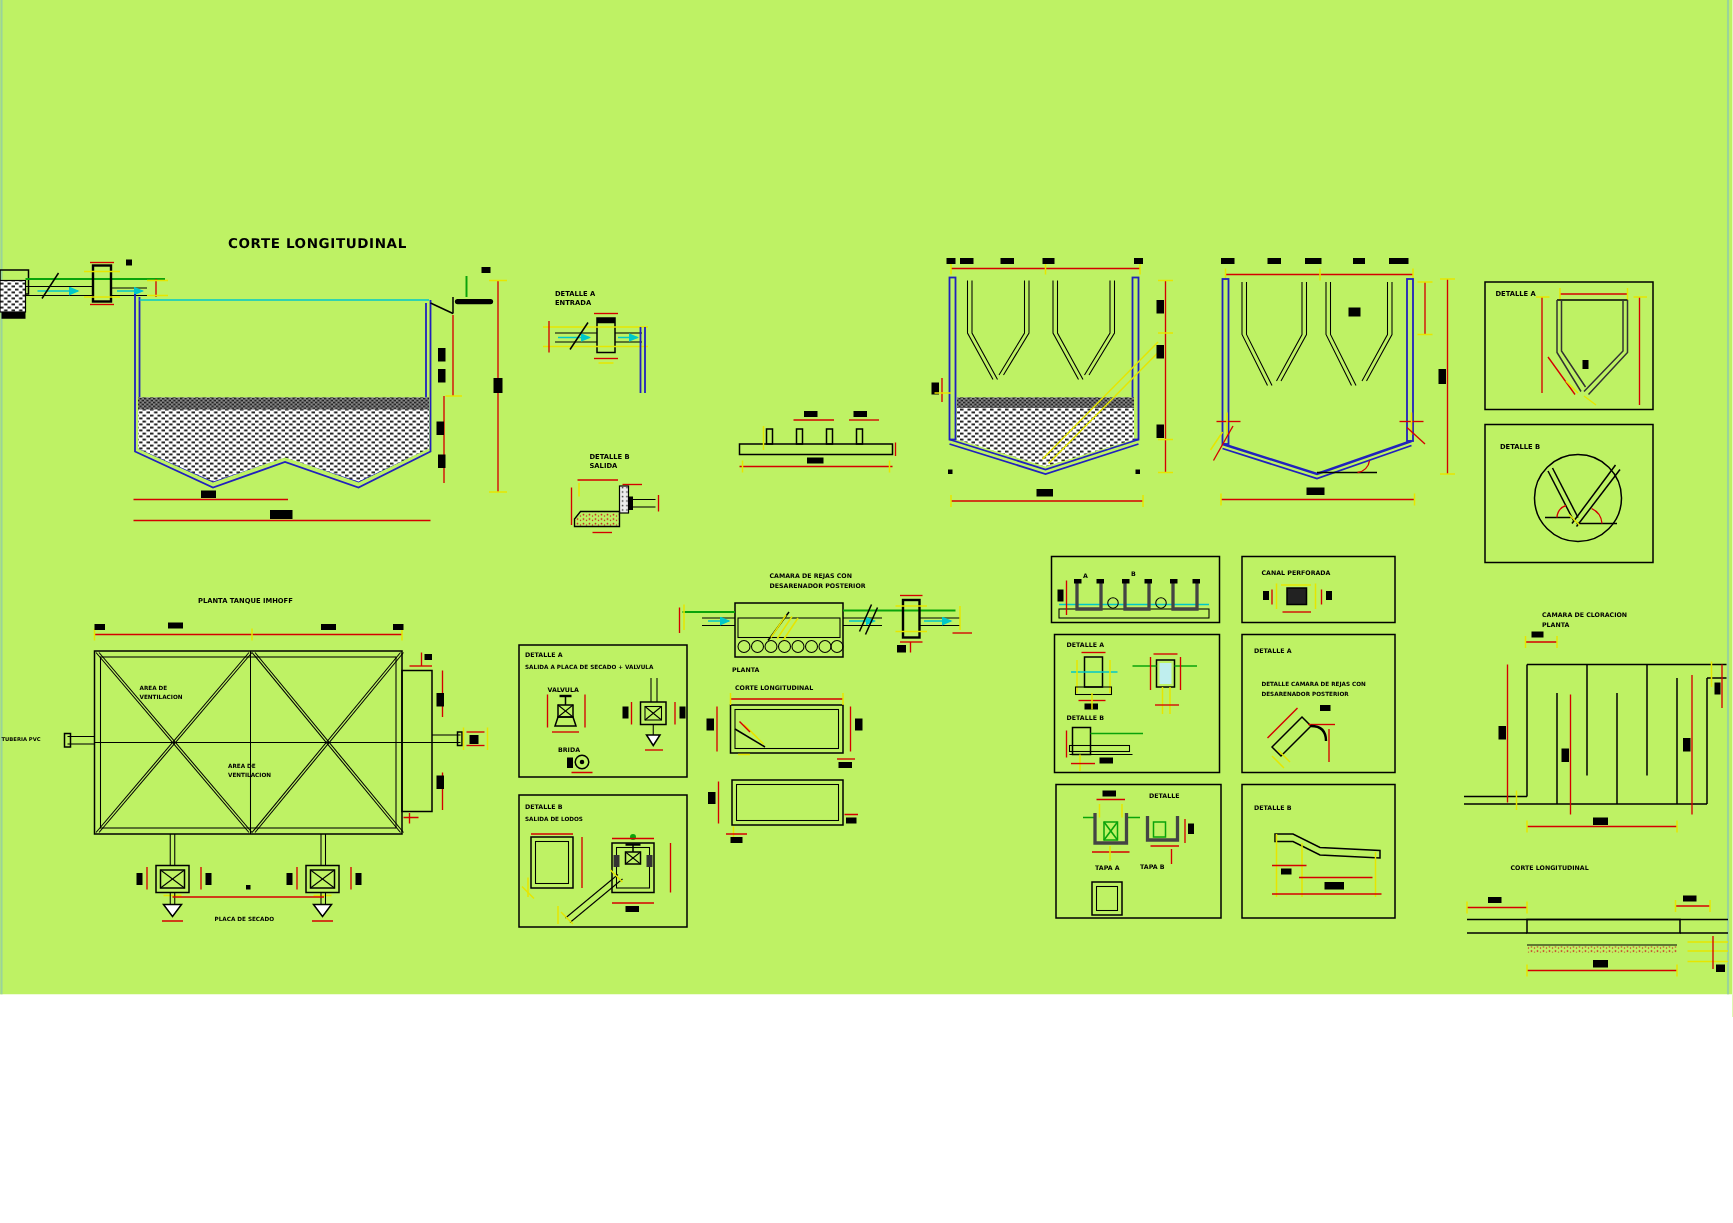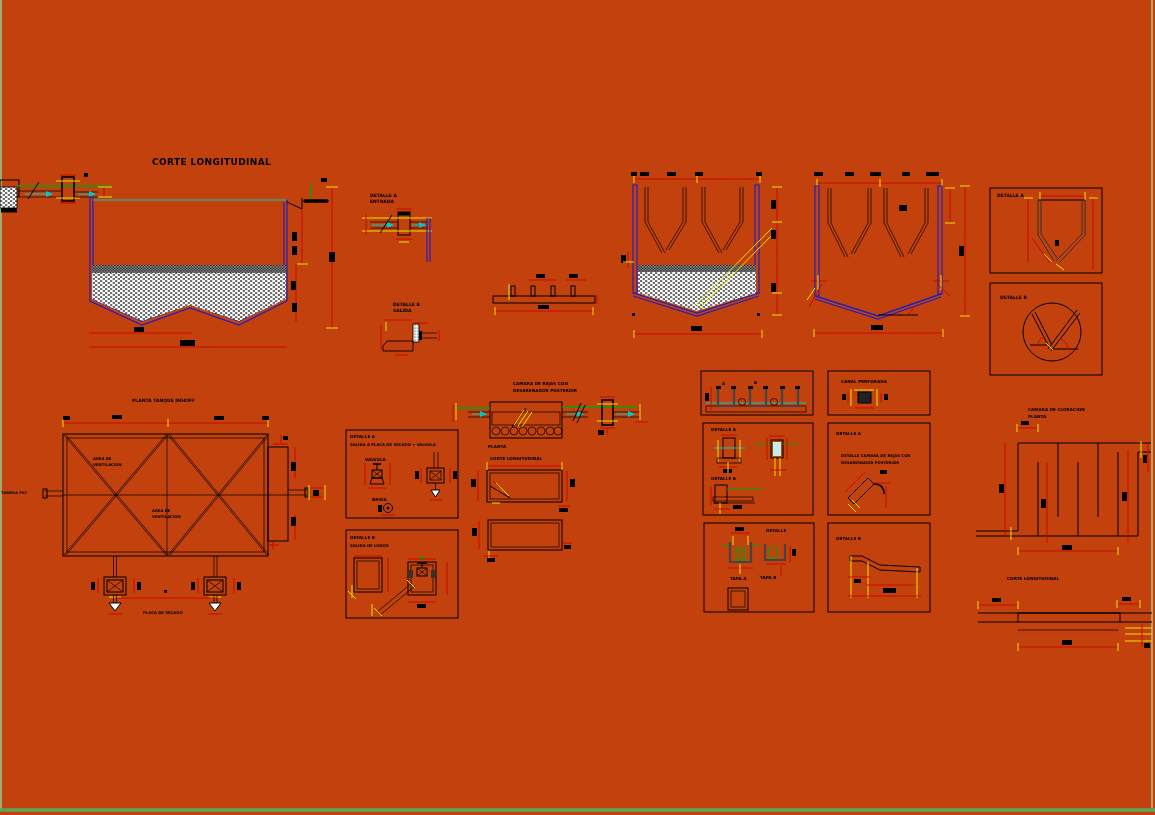--- a/index.html
+++ b/index.html
@@ -1,16 +1,16 @@
 <!DOCTYPE html>
 <html><head>
 <meta charset="utf-8">
 <style>
   html,body{margin:0;padding:0;background:#ffffff}
-  .sheet{position:relative;width:1155px;height:815px;background:#c2410c;overflow:hidden}
+  .sheet{position:relative;width:1155px;height:663px;background:#bef264;overflow:hidden}
   svg{display:block}
   text{font-family:"DejaVu Sans",sans-serif;font-weight:700;fill:#000}
   .t9{font-size:9px;letter-spacing:.4px}
   .t45{font-size:4.5px}
   .t42{font-size:4.2px}
   .t38{font-size:3.8px}
   .t35{font-size:3.5px}
   .k{stroke:#000;fill:none;stroke-width:1}
   .k2{stroke:#000;fill:none;stroke-width:1.6}
   .kt{stroke:#000;fill:none;stroke-width:.7}

